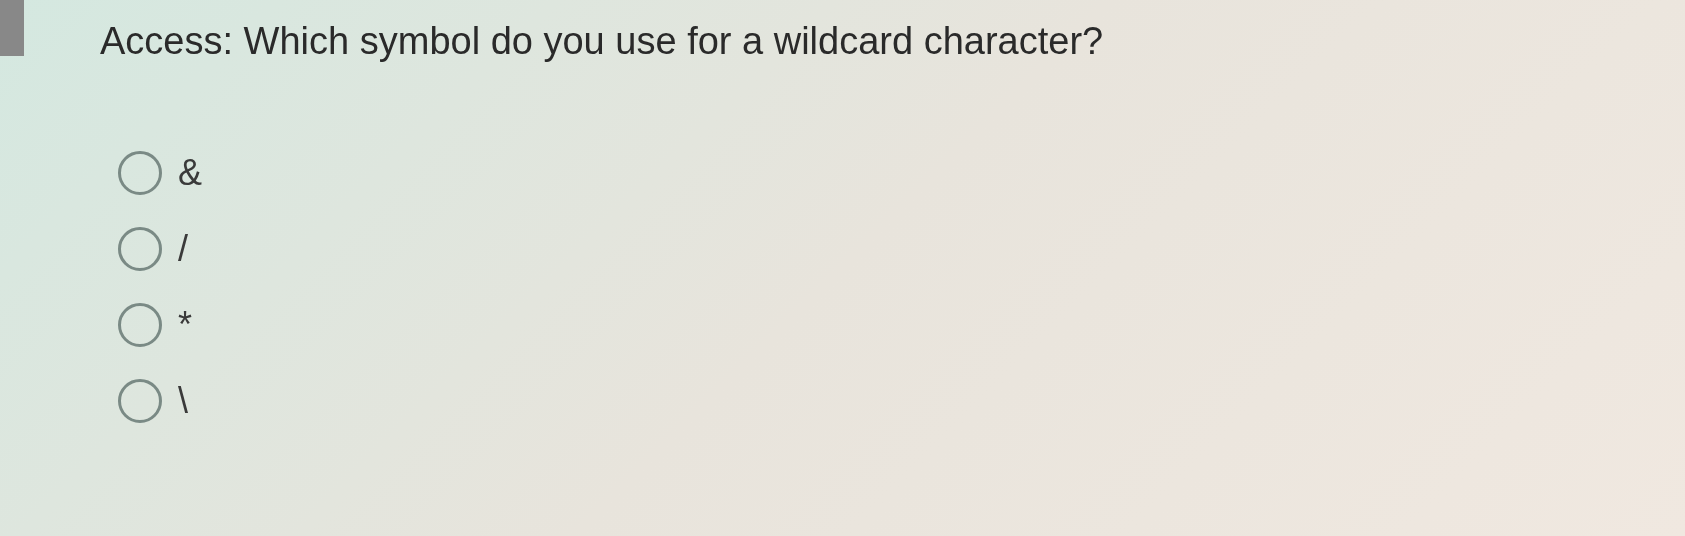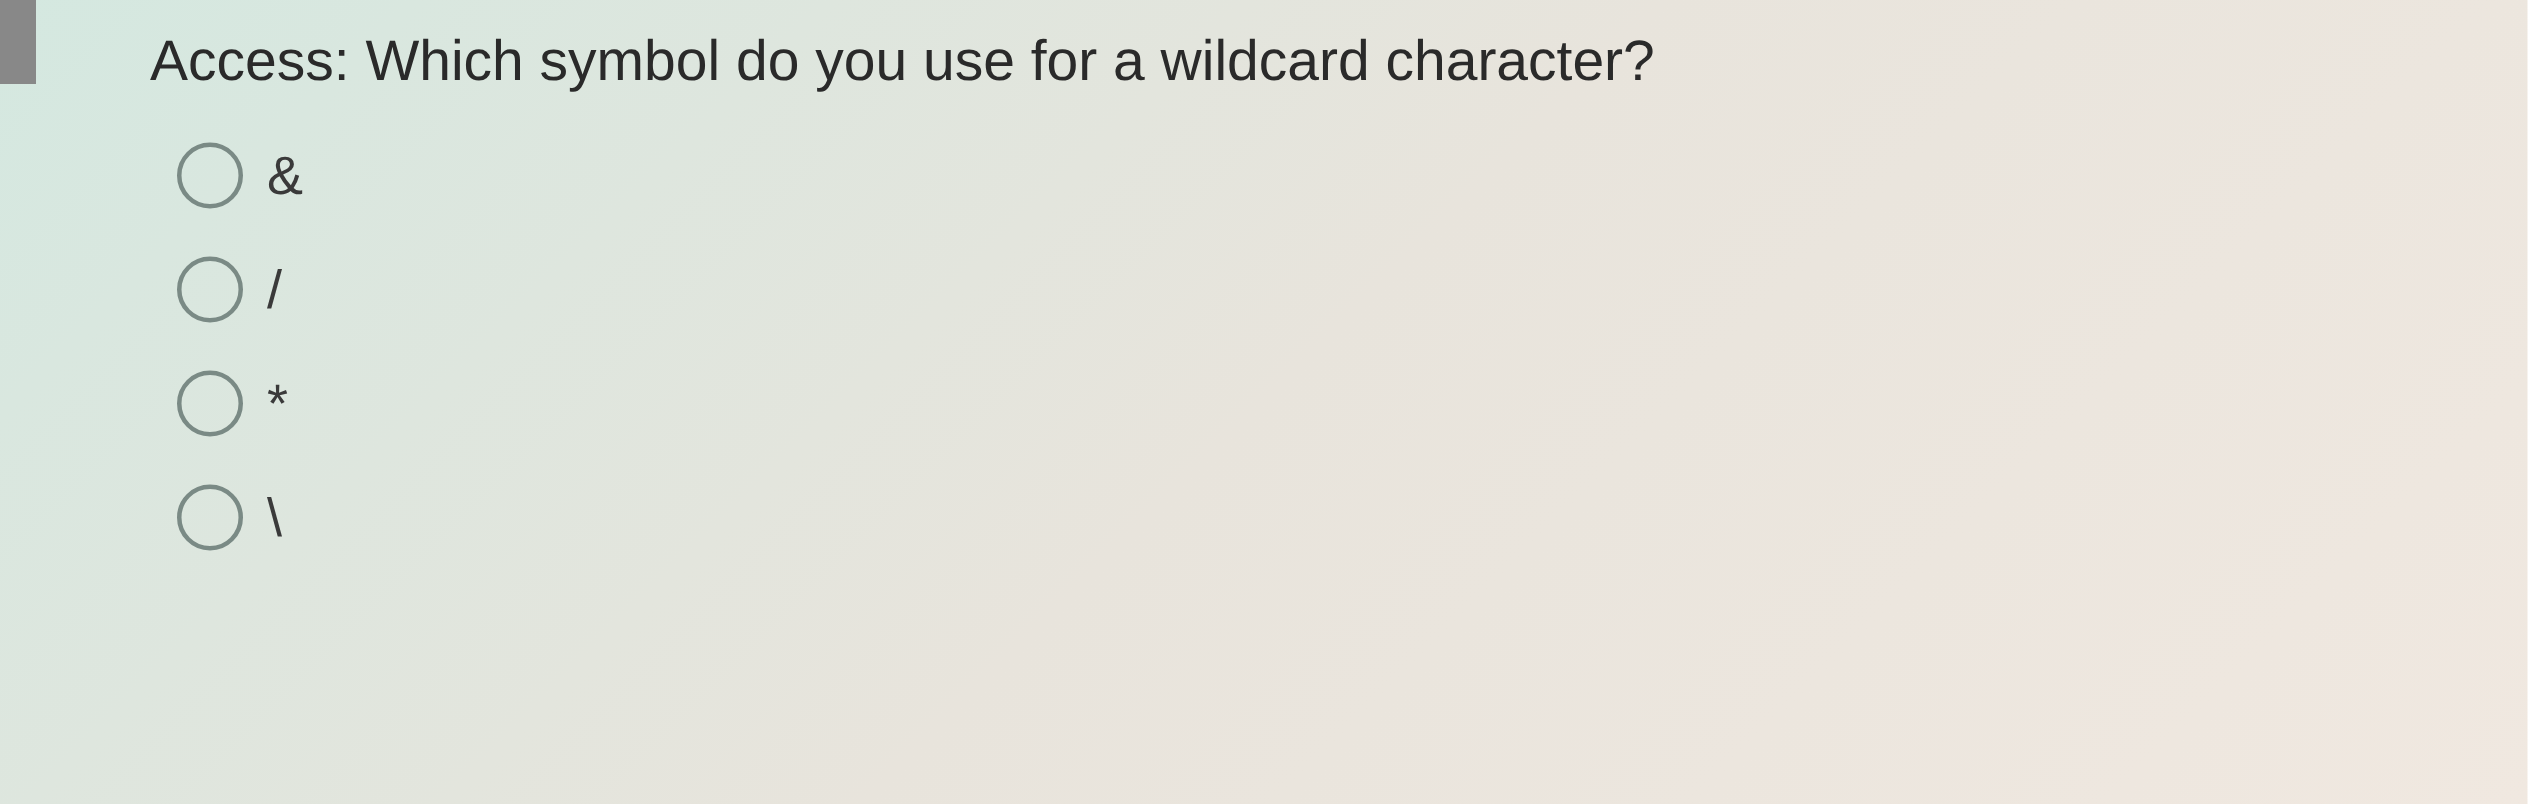--- a/index.html
+++ b/index.html
@@ -12,21 +12,21 @@
       height: 536px;
       background: linear-gradient(135deg, #d4e8e0 0%, #e8e4dc 50%, #f0e8e0 100%);
       font-family: 'Segoe UI', Arial, sans-serif;
       padding: 20px 0 0 100px;
       position: relative;
     }
     .question-text {
       font-size: 38px;
       color: #2a2a2a;
       font-weight: 400;
-      margin-bottom: 32px;
+      margin-bottom: 88px;
       margin-left: 0;
     }
     .options-container {
       display: flex;
       flex-direction: column;
       gap: 32px;
       margin-left: 18px;
     }
     .option-row {
       display: flex;

